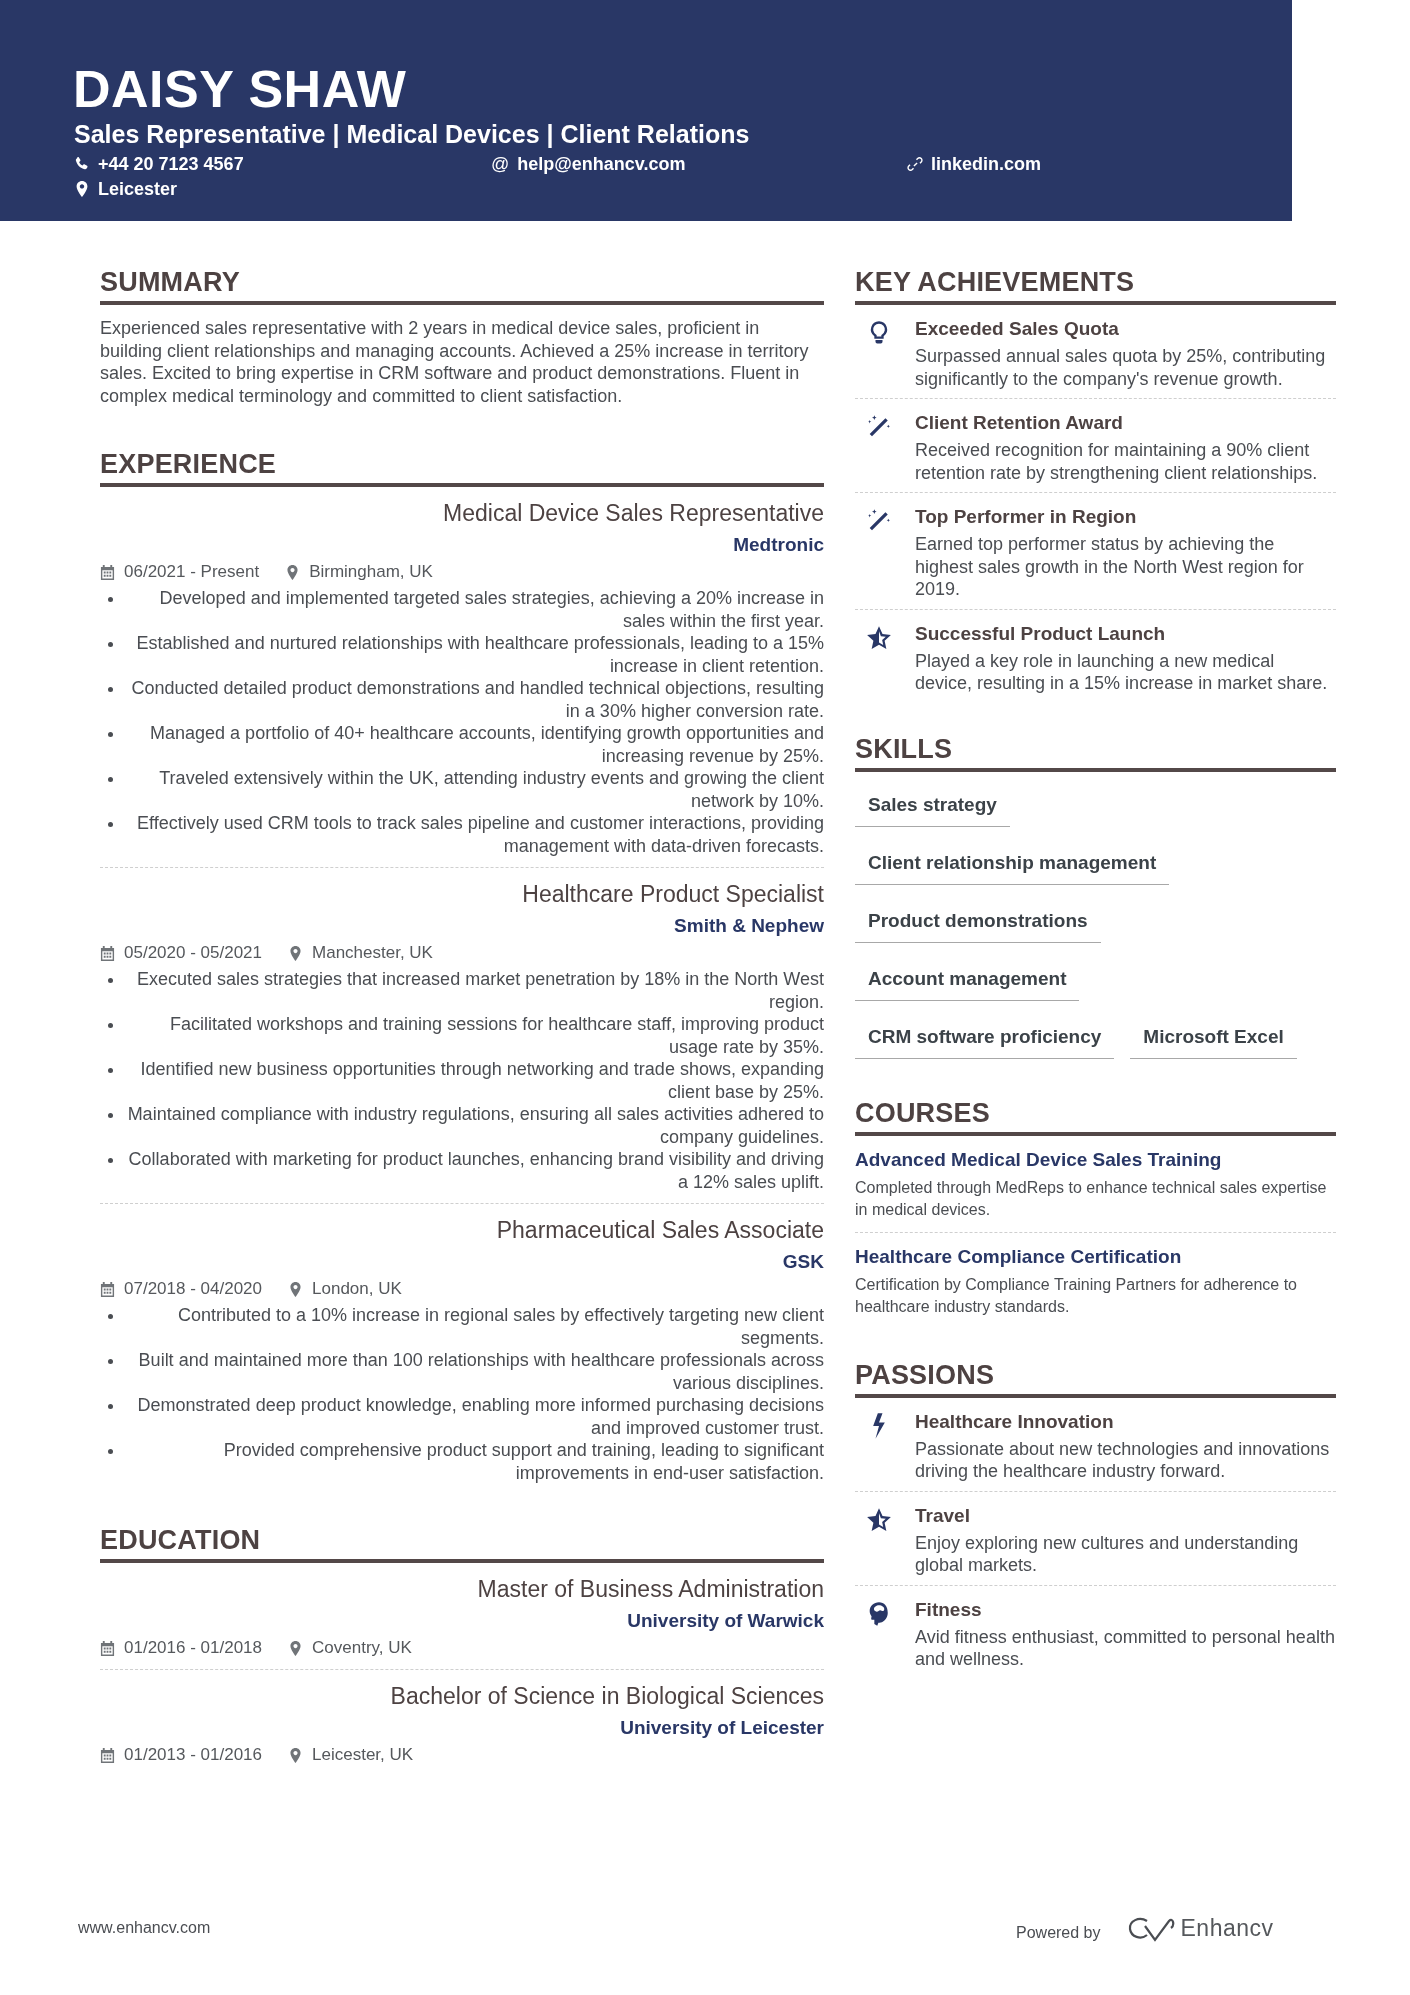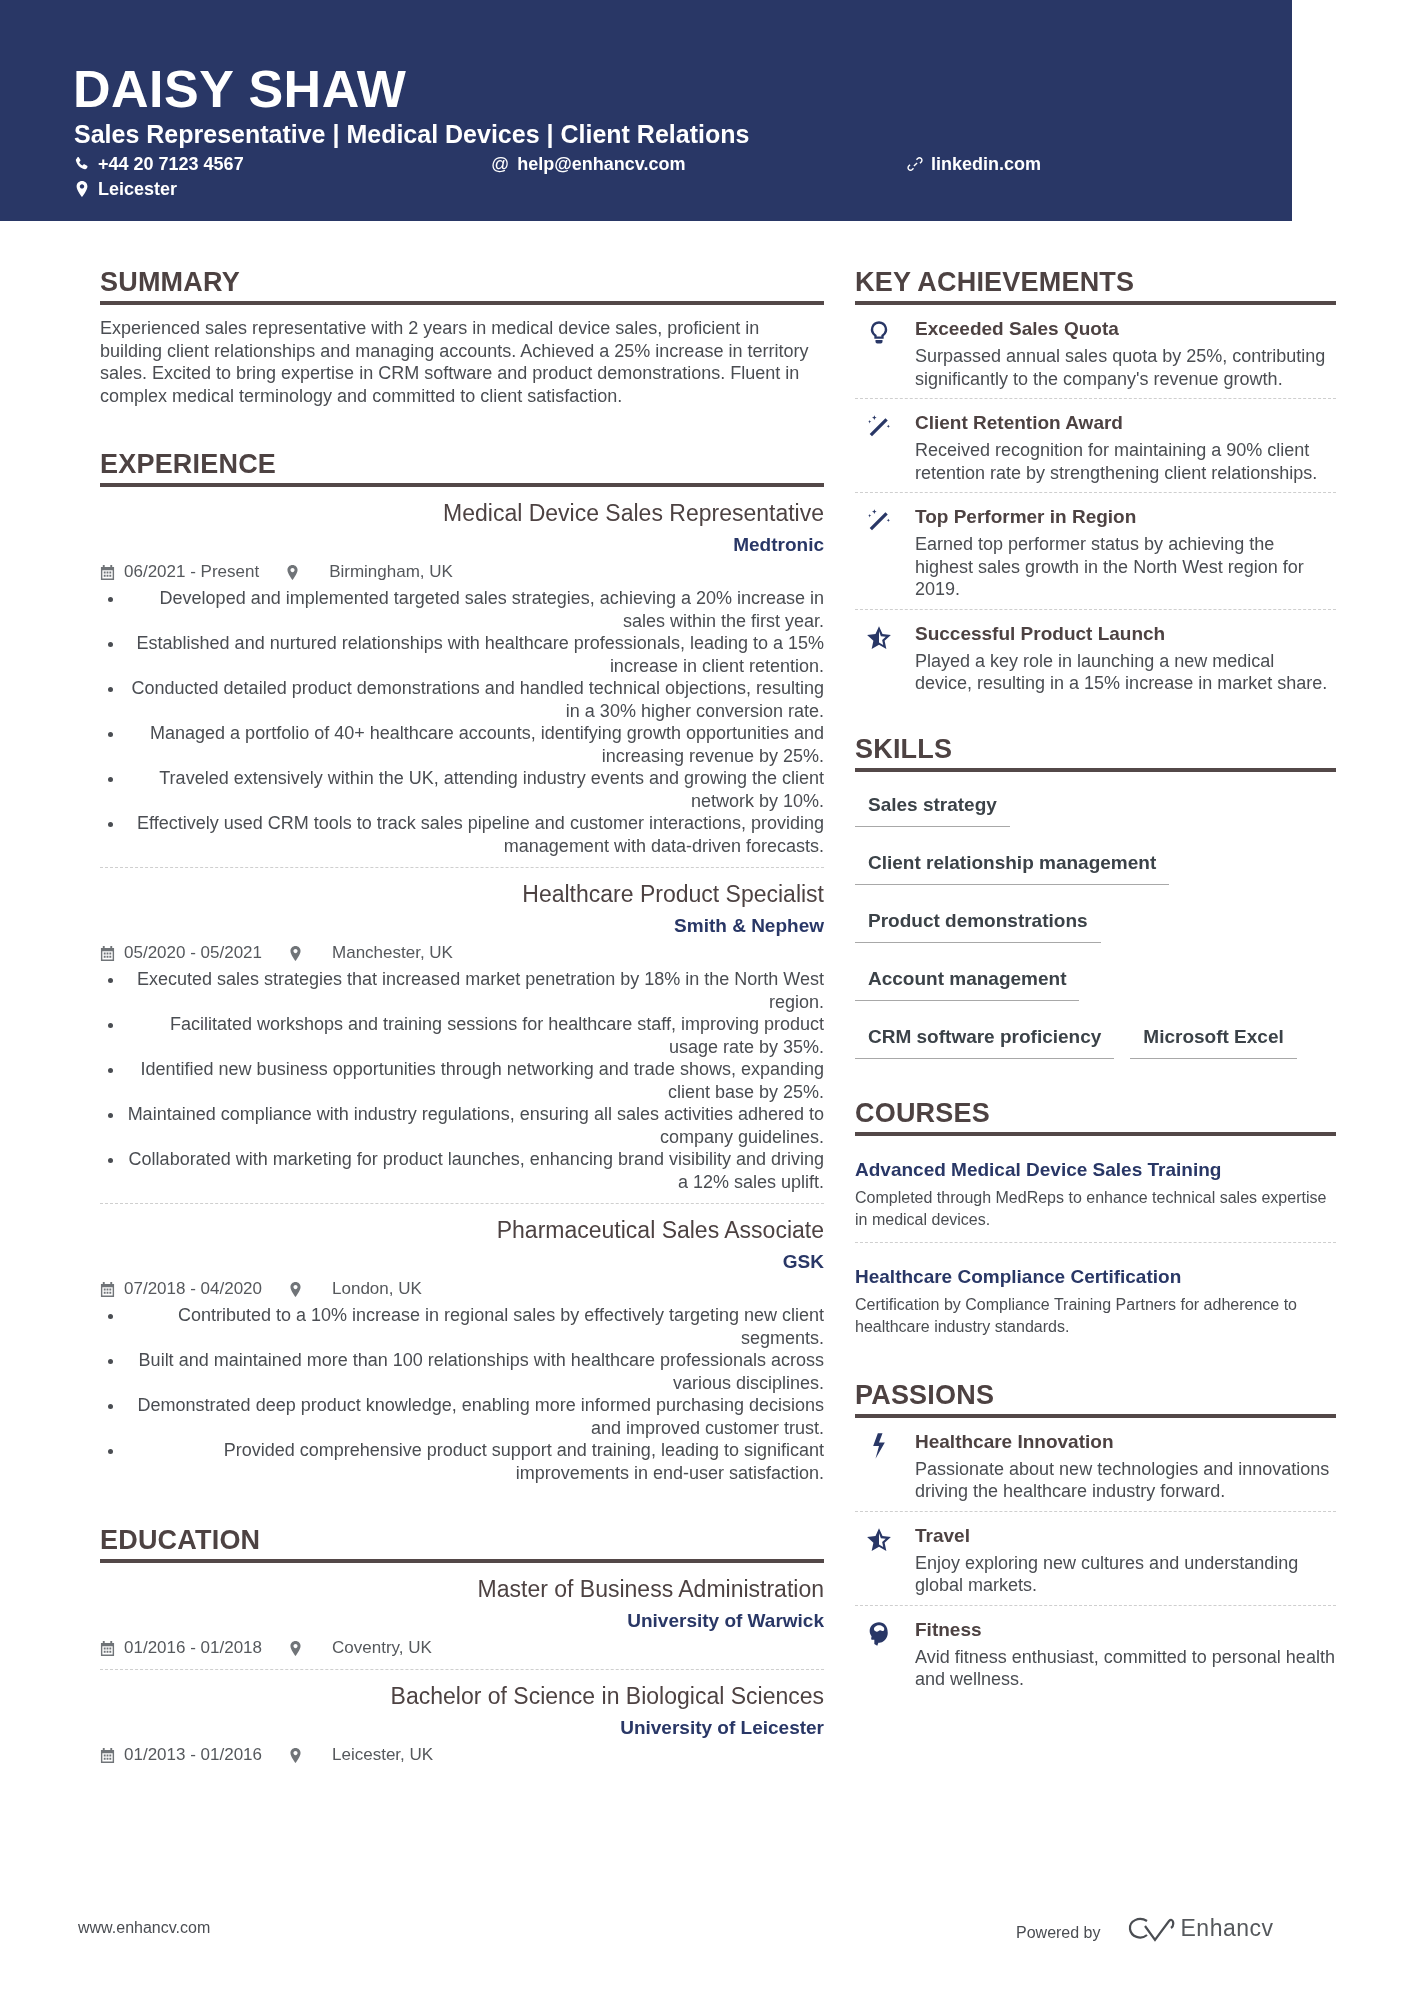--- a/index.html
+++ b/index.html
@@ -18,37 +18,37 @@
   .section-title { font-size: 27px; font-weight: bold; color: #4d4242; line-height: 32px; letter-spacing: 0.2px; }
   .section-rule { height: 4px; background: #534848; margin-top: 3px; }
 
   .summary-text { font-size: 18px; line-height: 22.5px; color: #4a4d52; margin-top: 12px; }
 
   .job { padding-top: 12px; text-align: right; }
   .job-title { font-size: 23px; color: #4d4242; line-height: 28px; }
   .company { font-size: 19px; font-weight: bold; color: #293766; line-height: 24px; margin-top: 6px; }
   .meta { display: flex; align-items: center; font-size: 17px; color: #55585c; line-height: 22px; margin-top: 4px; }
   .meta svg { width: 15px; height: 15px; fill: #707478; margin-right: 9px; }
-  .meta .loc { margin-left: 26px; display: flex; align-items: center; gap: 20px; }
+  .meta .loc { margin-left: 26px; display: flex; align-items: center; }
   .bullets { list-style: none; margin-top: 4px; }
   .bullets li { position: relative; padding-left: 27px; font-size: 18px; line-height: 22.5px; color: #4a4d52; }
   .bullets li::before { content: ""; position: absolute; left: 8px; top: 10px; width: 5px; height: 5px; border-radius: 50%; background: #4a4d52; }
   .dash { border-top: 1.5px dashed #cfcfcf; margin-top: 10px; }
 
   .ach { display: flex; padding-top: 12px; padding-bottom: 8px; }
   .ach-icon { width: 60px; flex: none; padding-left: 10px; padding-top: 2px; }
   .ach-icon svg { width: 28px; height: 28px; fill: #293766; }
   .ach-body { flex: 1; }
   .ach-title { font-size: 19px; font-weight: bold; color: #4d4242; line-height: 24px; }
   .ach-desc { font-size: 18px; line-height: 22.5px; color: #4a4d52; margin-top: 4px; }
 
   .skills { display: flex; flex-wrap: wrap; margin-top: 9px; }
   .skill { font-size: 19px; font-weight: bold; color: #3b4248; padding: 12px 13px 9px 13px; border-bottom: 1.5px solid #a8a8a8; margin-right: 16px; margin-bottom: 12px; line-height: 24px; }
 
-  .course { padding-top: 22px; }
+  .course { padding-top: 12px; }
   .course-title { font-size: 19px; font-weight: bold; color: #293766; line-height: 24px; }
   .course-desc { font-size: 16px; line-height: 22.5px; color: #4a4d52; margin-top: 5px; }
 
   .footer-left { position: absolute; left: 78px; top: 1919px; font-size: 16px; color: #4a4d52; }
   .footer-right { position: absolute; left: 1016px; top: 1915px; display: flex; align-items: flex-end; font-size: 16px; color: #4a4d52; }
   .footer-right .brand { font-size: 23px; color: #55585c; margin-left: 6px; letter-spacing: 0.5px; }
   .footer-right svg { width: 48px; height: 26px; margin-left: 26px; }
 </style>
 </head>
 <body>

